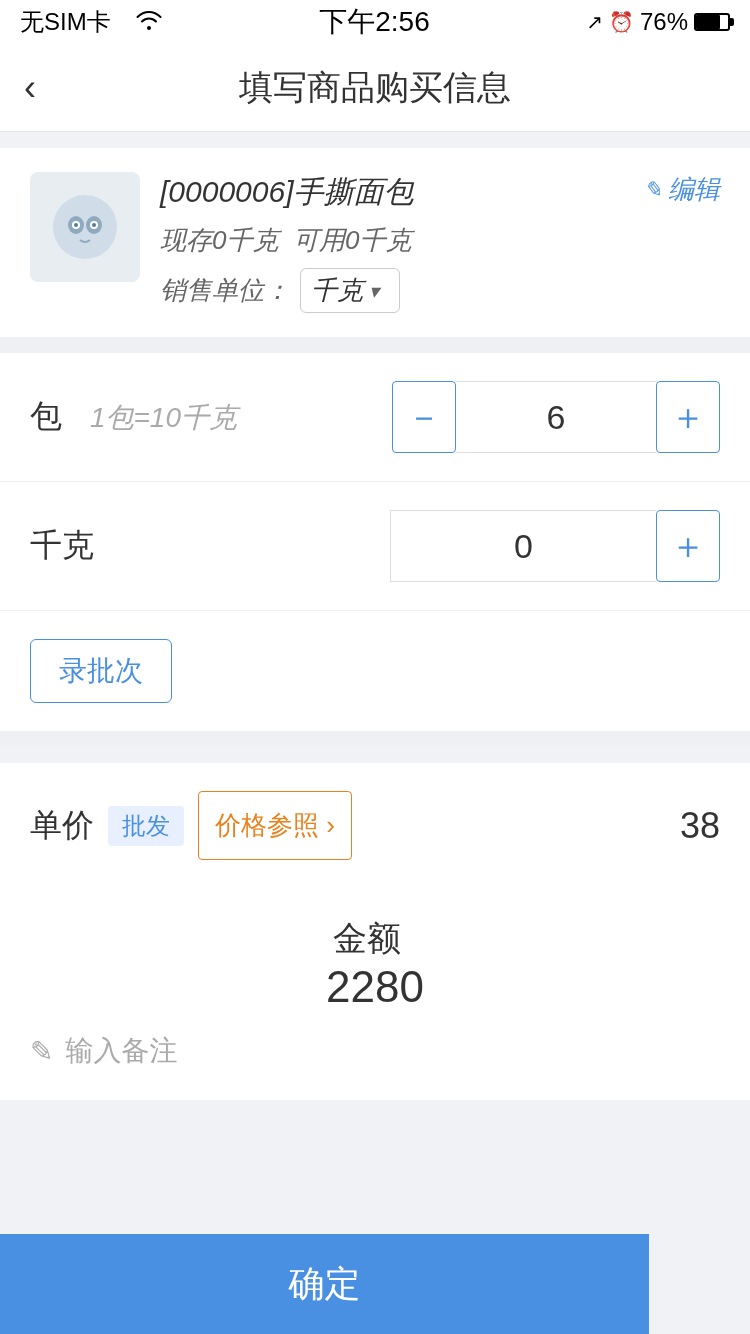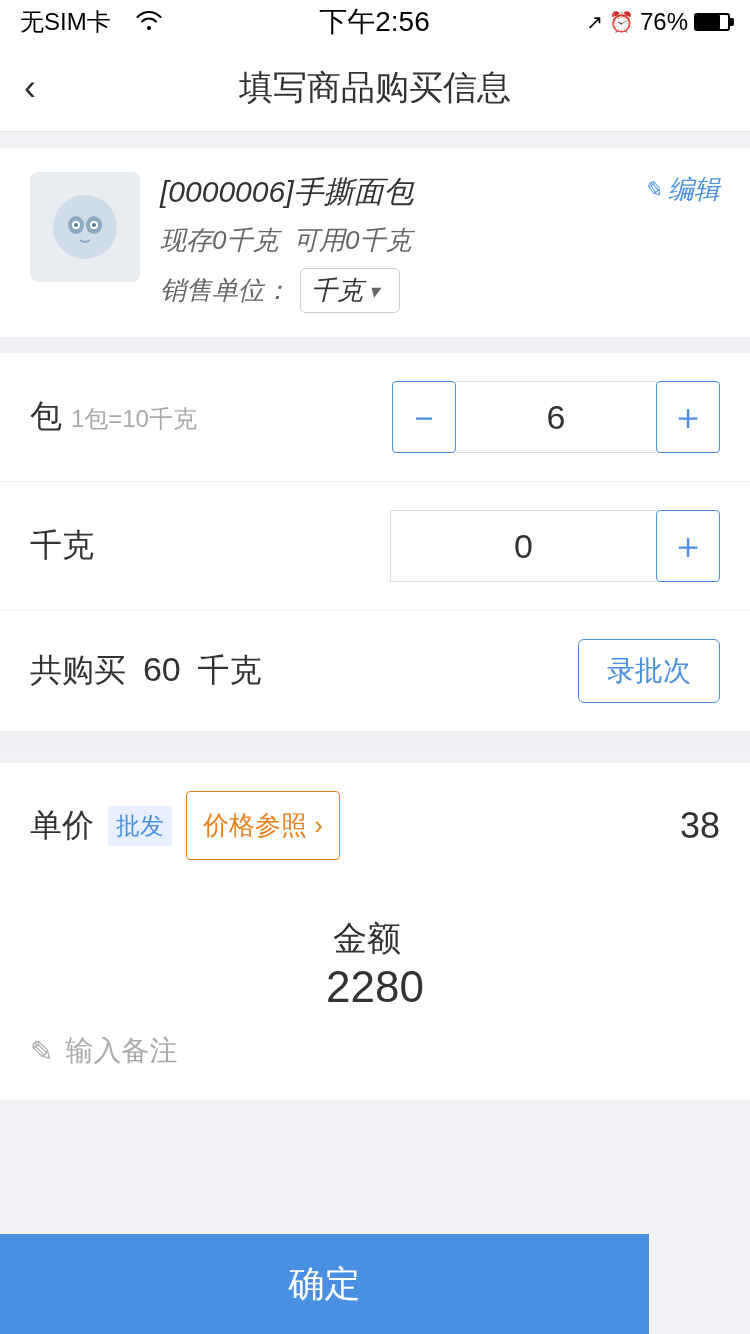--- a/index.html
+++ b/index.html
@@ -130,23 +130,24 @@
       align-items: center;
       padding: 28px 30px;
       border-bottom: 1px solid #f0f0f0;
     }
     .input-label {
       flex: 1;
       font-size: 32px;
       color: #333;
     }
     .input-hint {
-      font-size: 24px;
+      font-size: 28px;
       color: #aaa;
-      margin-left: 0;
+      margin-left: 19px;
+      font-style: italic;
     }
     .qty-control {
       display: flex;
       align-items: center;
       gap: 0;
     }
     .qty-btn {
       width: 64px;
       height: 72px;
       border: 1px solid #4a90e2;
@@ -216,21 +217,21 @@
     }
     .price-label {
       font-size: 32px;
       color: #333;
       margin-right: 14px;
     }
     .price-tag {
       background: #e8f0ff;
       color: #4a90e2;
       font-size: 24px;
-      padding: 4px 8px;
+      padding: 4px 14px;
       border-radius: 4px;
       margin-right: 14px;
     }
     .price-ref-btn {
       border: 1px solid #e8821e;
       color: #e8821e;
       background: #fff;
       font-size: 26px;
       padding: 16px 16px;
       border-radius: 4px;
@@ -410,25 +411,20 @@
 
   <div class="input-row">
     <div class="input-label">千克</div>
     <div class="qty-control">
       <input class="qty-input-no-minus" type="text" value="0" style="">
       <button class="qty-btn">＋</button>
     </div>
   </div>
 
   <div class="total-row">
-    <div class="total-text">
-      <span>共购买</span>
-      <span style="margin: 0 8px; font-size:34px; font-weight:500;">60</span>
-      <span>千克</span>
-    </div>
     <button class="batch-btn">录批次</button>
   </div>
 </div>
 
 <div class="section-divider"></div>
 
 <div class="price-section">
   <span class="price-label">单价</span>
   <span class="price-tag">批发</span>
   <button class="price-ref-btn">价格参照 ›</button>

